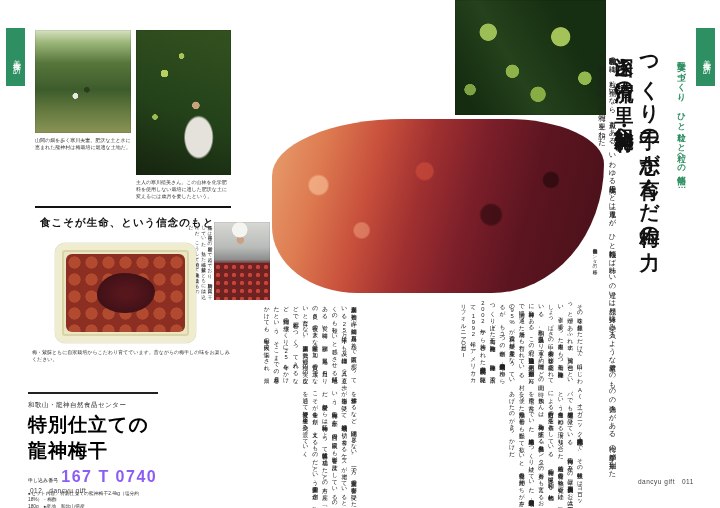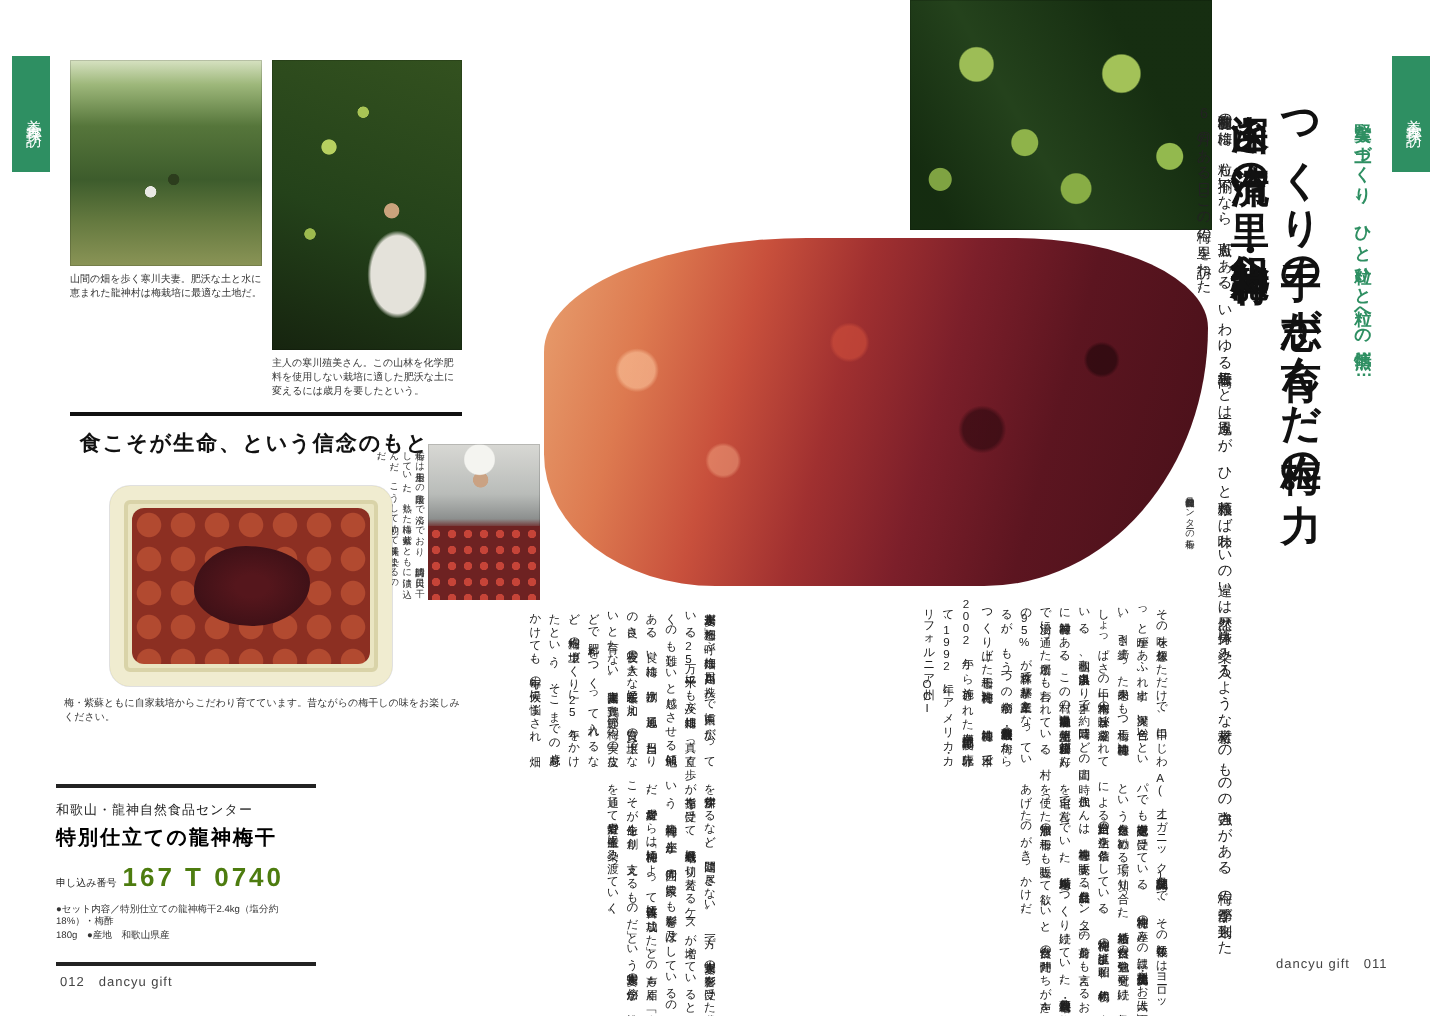--- a/index.html
+++ b/index.html
@@ -59,23 +59,23 @@
   .tub-plums{position:absolute;inset:11px;border-radius:6px;background-color:#9c3a28;
      background-image:radial-gradient(circle 6.5px at 8.5px 8.5px,#b24a30 90%,#8c2f22 98%);background-size:17px 17px;}
   .shiso{position:absolute;left:50%;top:50%;width:58px;height:40px;transform:translate(-50%,-50%);
      border-radius:45% 55% 50% 50%/55% 45% 55% 45%;background:radial-gradient(#55161c 20%,#3c1016 80%);}
   
   .rule{background:#111;height:2px;}
   .callout{font-weight:bold;font-size:10.5px;line-height:16px;text-align:center;letter-spacing:1px;color:#111;}
   
   .pbox-rule{background:#222;height:1.5px;}
   .maker{font-size:6.5px;letter-spacing:.5px;color:#222;}
-  .pname{font-size:10px;font-weight:bold;letter-spacing:1px;color:#000;}
+  .pname{font-size:19px;font-weight:bold;letter-spacing:1px;color:#000;}
   .order-label{font-size:5px;color:#222;margin-right:3px;}
-  .order-num{font-size:13px;font-weight:bold;letter-spacing:1.5px;color:#4d7c0f;}
+  .order-num{font-size:16px;font-weight:bold;letter-spacing:1.5px;color:#8b5cf6;}
   .details{font-size:4.8px;line-height:6.6px;color:#333;}
   .footer{font-size:6.5px;color:#444;letter-spacing:.5px;}
 </style>
 </head>
 <body>
 
 <div id="spread">
 
   <div class="abs tab" style="left:6px;top:28px;">
     <span class="vtext">美食探訪</span>

